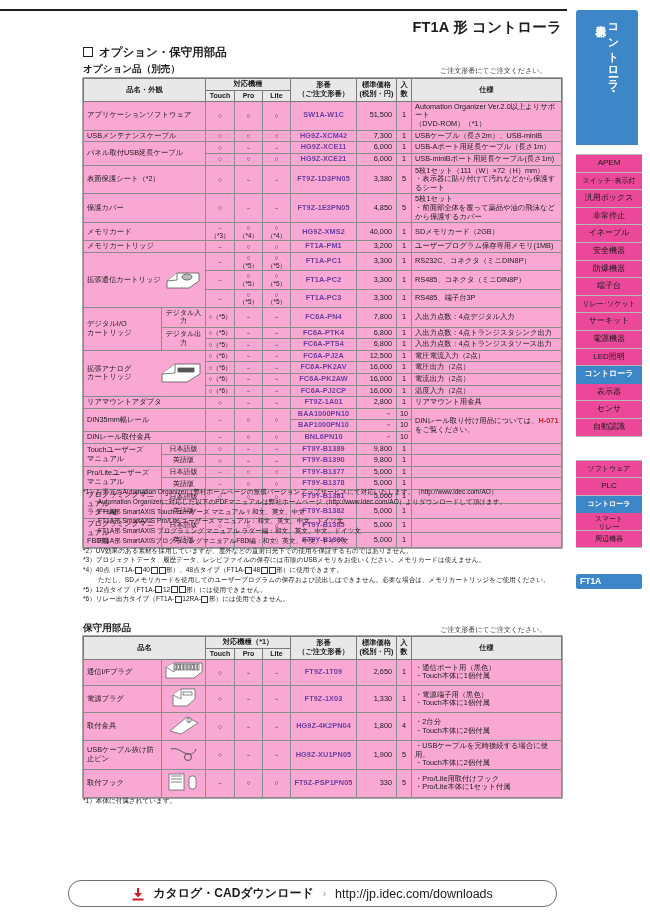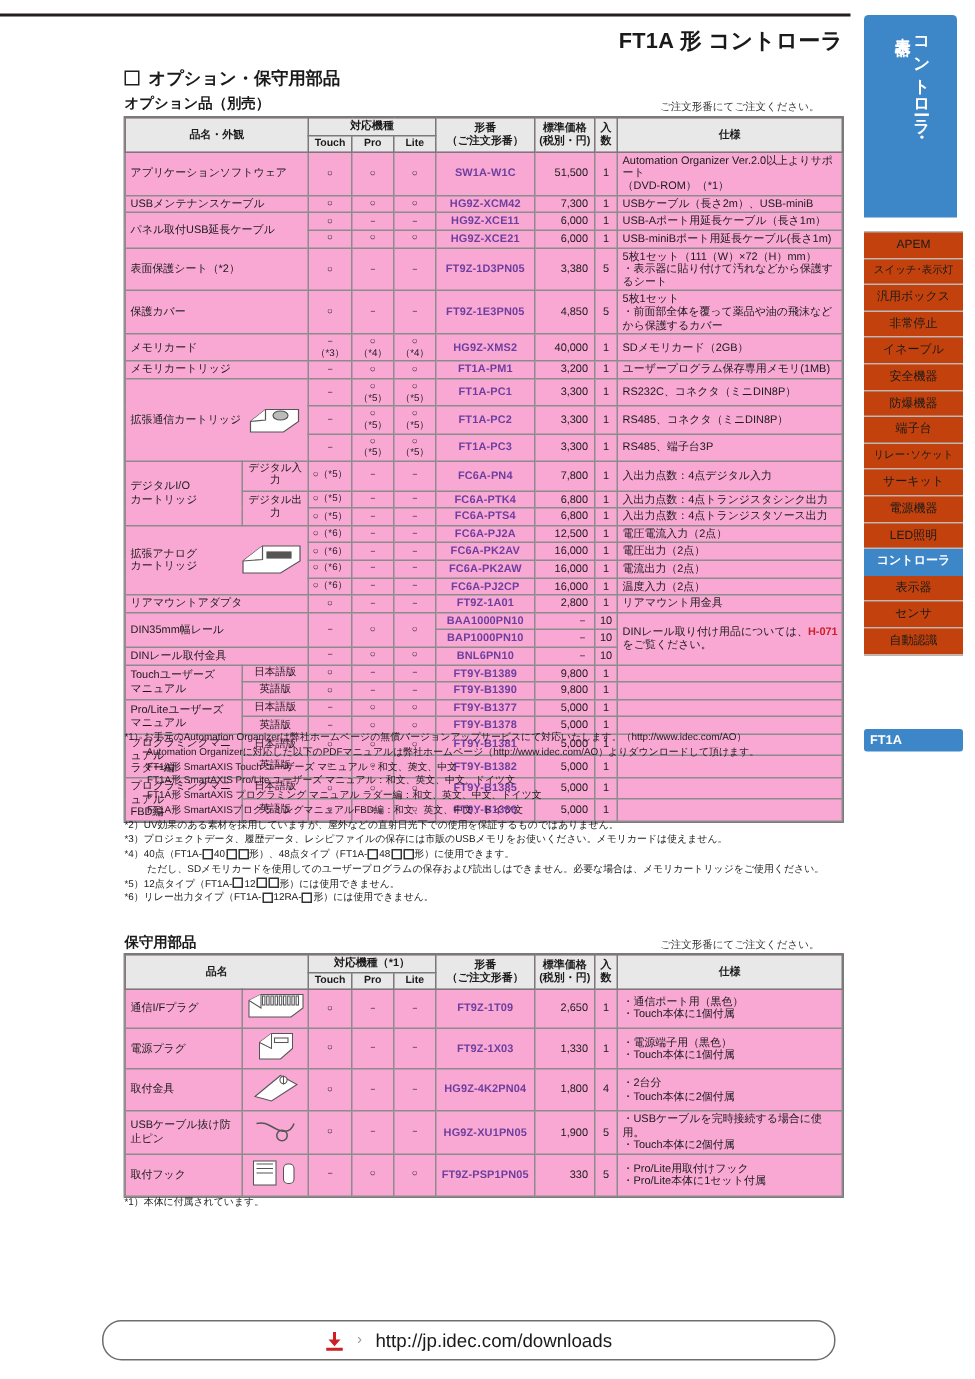--- a/index.html
+++ b/index.html
@@ -114,21 +114,21 @@
     writing-mode: vertical-rl; text-orientation: upright;
     font-size: 11px; font-weight: bold; letter-spacing: 1px;
     line-height: 1.02;
   }
   .vtxt.small { font-size: 10.5px; }
   .nav-list { margin-top: 9px; }
   .nav-item {
     height: 16.6px; line-height: 16.6px;
     text-align: center; font-size: 8px;
     border-bottom: 1px solid #b9b9b9;
-    color: #1a1a1a; background: #c2410c;
+    color: #1a1a1a; background: #ec4899;
     overflow: hidden; white-space: nowrap;
   }
   .nav-item.sm  { font-size: 7px; }
   .nav-item.first { border-top: 1px solid #b9b9b9; }
   .nav-item.active {
     background: #3d87c9; color: #fff; font-weight: bold;
     border-bottom: 1px solid #3d87c9;
   }
   .nav-item.two { line-height: 1.05; padding-top: 2px; height: 14.6px; font-size: 7px;}
   .nav-gap { height: 23px; }
@@ -693,27 +693,38 @@
       <div class="nav-item sm">リレー･ソケット</div>
       <div class="nav-item">サーキット</div>
       <div class="nav-item">電源機器</div>
       <div class="nav-item">LED照明</div>
       <div class="nav-item active">コントローラ</div>
       <div class="nav-item">表示器</div>
       <div class="nav-item">センサ</div>
       <div class="nav-item">自動認識</div>
     </div>
   <div class="nav-gap"></div>
+  <div class="nav-list" id="navlist2" style="margin-top:0">
+      <div class="nav-item sm first">ソフトウェア</div>
+      <div class="nav-item">PLC</div>
+      <div class="nav-item sm active">コントローラ</div>
+      <div class="nav-item sm two">
+        <div>スマート</div>
+        <div>リレー</div>
+      </div>
+      <div class="nav-item sm">周辺機器</div>
+    </div>
   <div class="nav-gap2"></div>
   <div class="nav-item ft1a">FT1A</div>
 </div>
 
 <div class="footer-bar">
   <span class="dl-ico">
     <svg width="12" height="13" viewBox="0 0 12 13">
       <path d="M5 0 H7 V5 H10 L6 9.5 L2 5 H5 Z" fill="#cc2026"></path>
       <rect x="0.5" y="10.5" width="11" height="2" fill="#cc2026"></rect>
     </svg>
   </span>
+  <span>カタログ・CADダウンロード</span>
   <span class="chev">›</span>
   <span class="url-txt">http://jp.idec.com/downloads</span>
 </div>
 <div class="page-num">L-058</div>
 
 </body></html>

